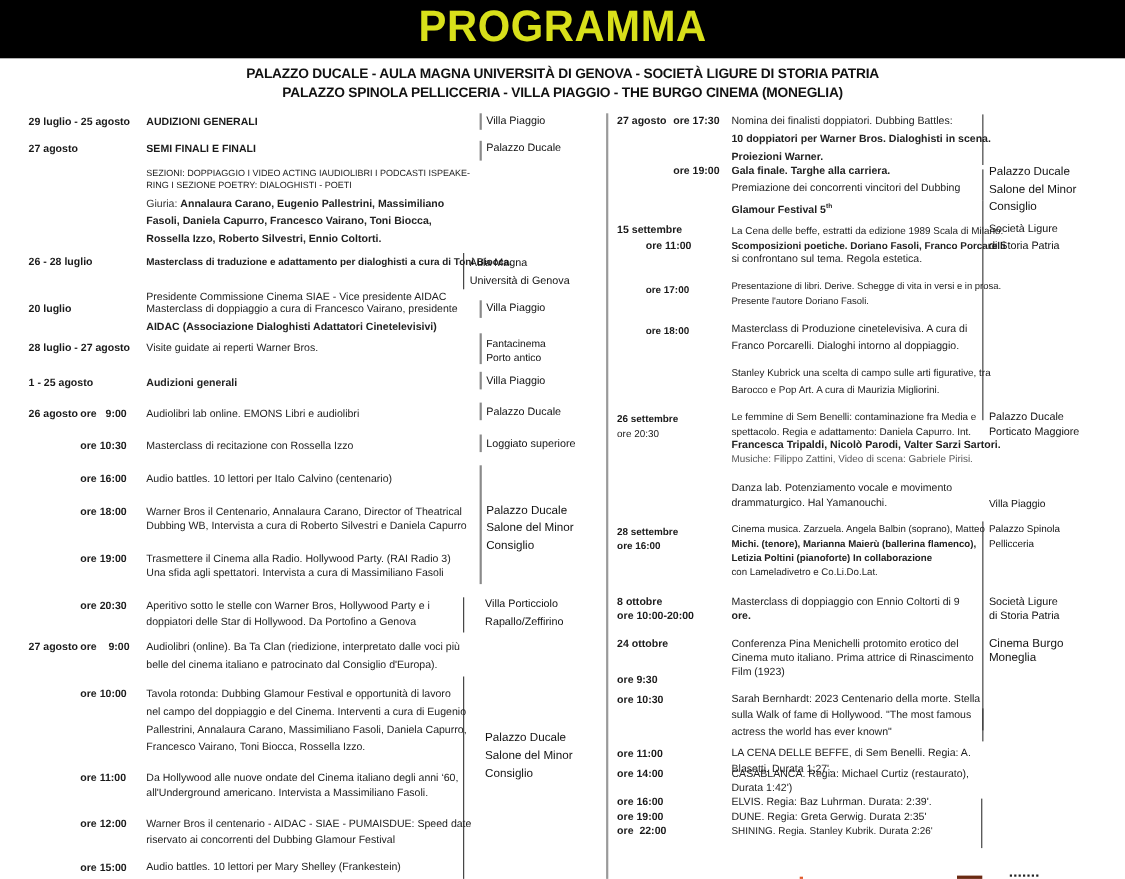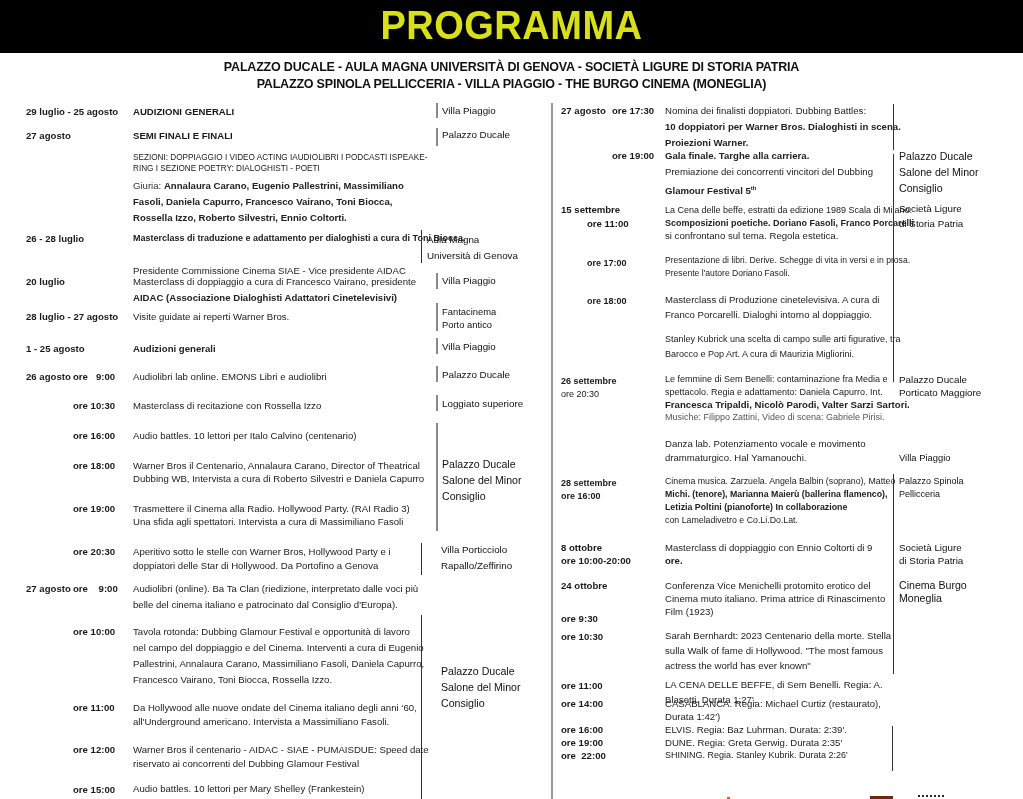--- a/index.html
+++ b/index.html
@@ -213,21 +213,21 @@
 <div class="abs date" style="left:561px;top:554px;">ore 10:00-20:00</div>
 <div class="desc tight" style="left:665px;top:541px;">Masterclass di doppiaggio con Ennio Coltorti di 9</div>
 <div class="desc tight b" style="left:665px;top:554px;">ore.</div>
 <div class="venue" style="left:899px;top:541px;line-height:13px;">
     <div>Società Ligure</div>
     <div>di Storia Patria</div>
   </div>
 
 <div class="abs date" style="left:561px;top:579px;">24 ottobre</div>
 <div class="abs date" style="left:561px;top:592px;margin-top:20px;">ore 9:30</div>
-<div class="desc tight" style="left:665px;top:579px;">Conferenza Vice Menichelli protomito erotico  del</div>
+<div class="desc tight" style="left:665px;top:579px;">Conferenza Pina Menichelli protomito erotico  del</div>
 <div class="desc tight" style="left:665px;top:592px;">Cinema muto italiano. Prima attrice di Rinascimento</div>
 <div class="desc tight" style="left:665px;top:605px;">Film (1923)</div>
 <div class="venue big" style="left:899px;top:579px;line-height:13px;">
     <div>Cinema Burgo</div>
     <div>Moneglia</div>
   </div>
 
 <div class="abs time" style="left:561px;top:630px;">ore 10:30</div>
 <div class="desc" style="left:665px;top:628px;">Sarah Bernhardt: 2023 Centenario della morte. Stella</div>
 <div class="desc" style="left:665px;top:643px;">sulla Walk of fame di Hollywood. "The most famous</div>

